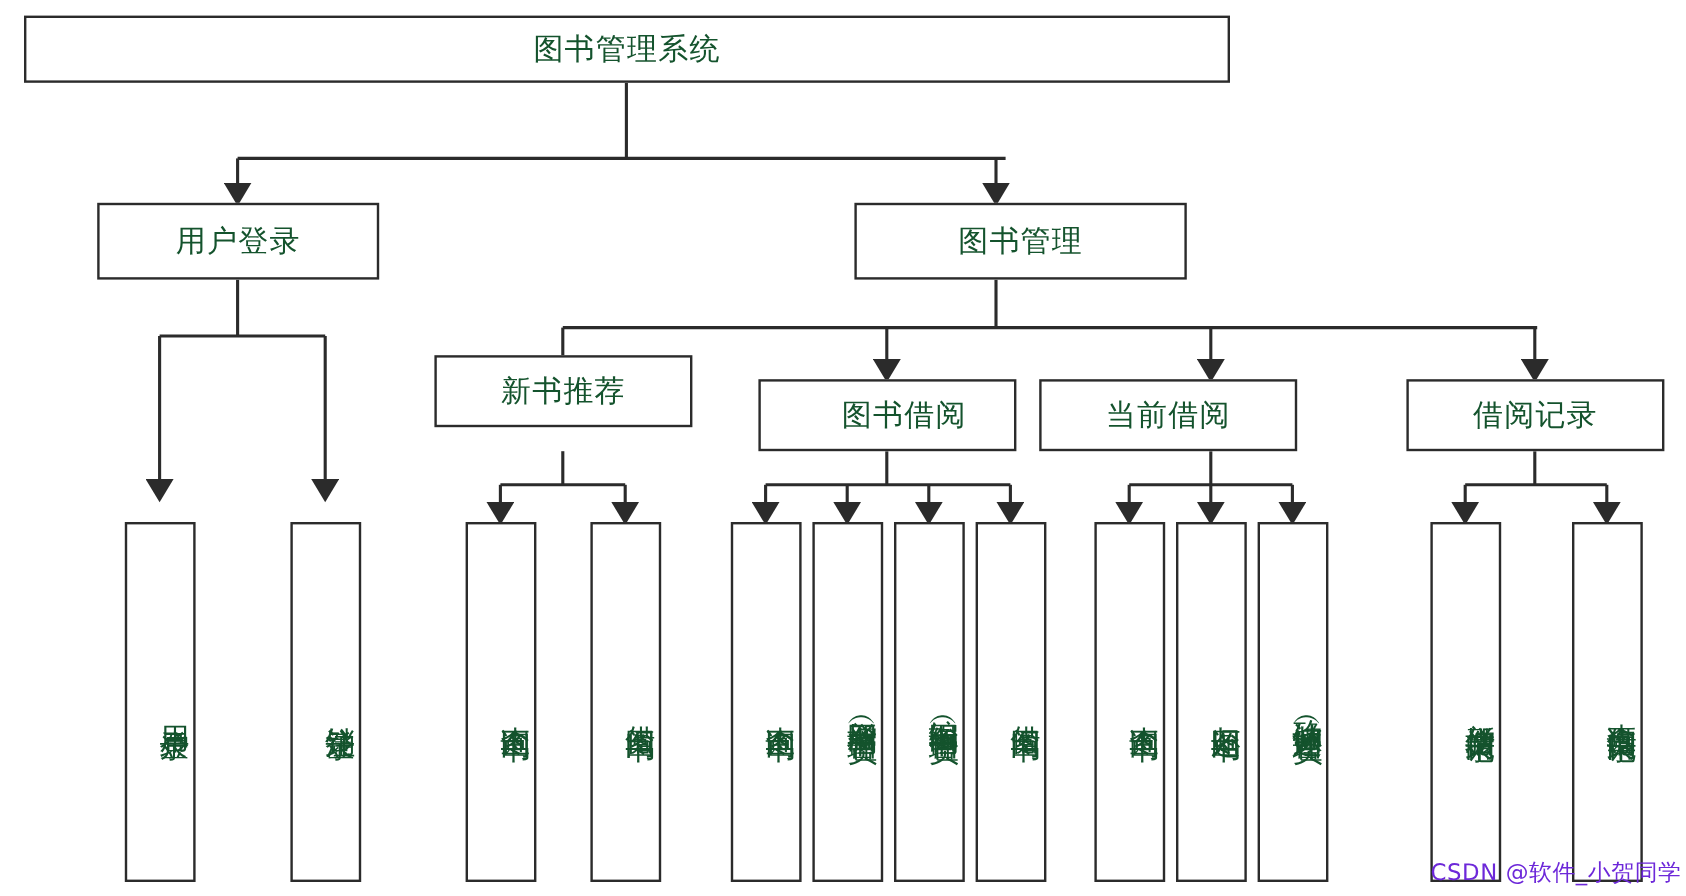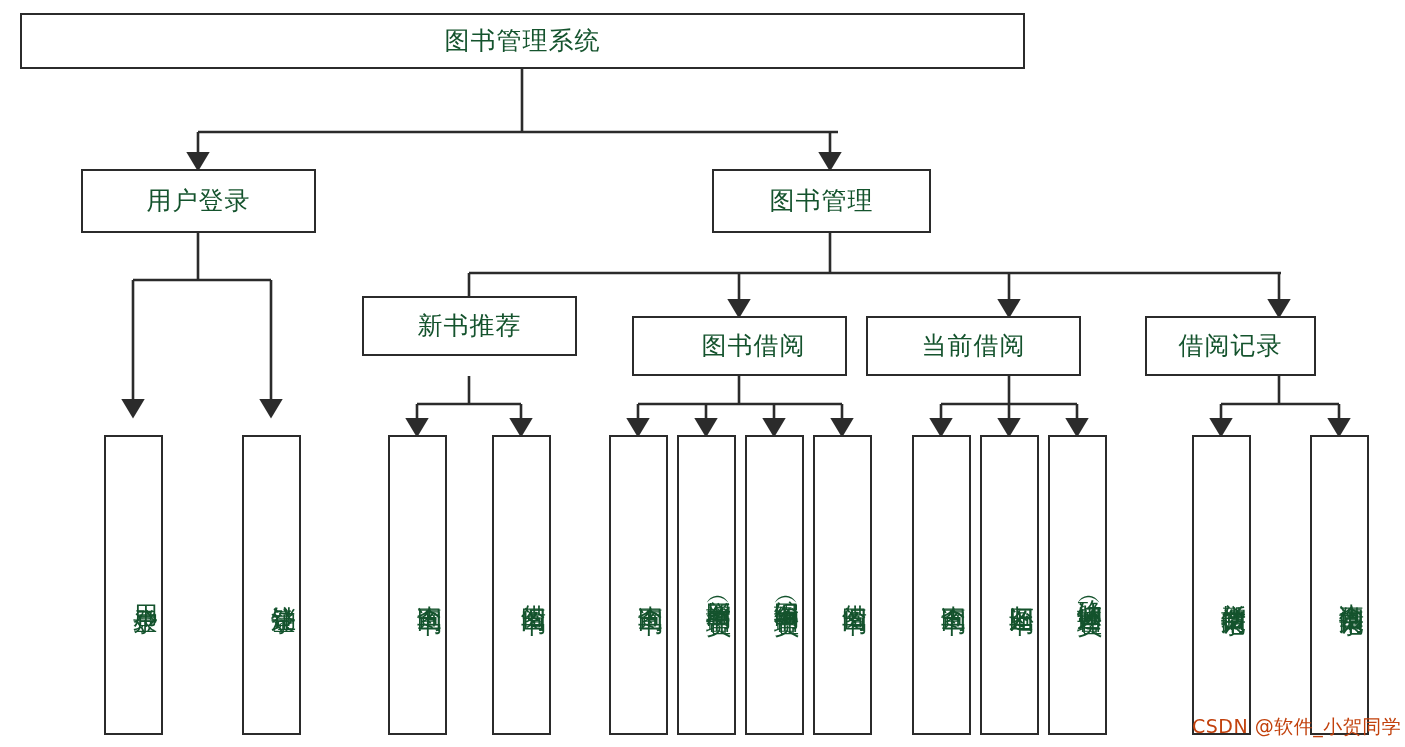--- a/index.html
+++ b/index.html
@@ -56,21 +56,21 @@
     position: absolute;
     left: 0;
     top: 0;
     width: 1405px;
     height: 747px;
     pointer-events: none;
   }
   .watermark {
     position: absolute;
     font-size: 19px;
-    color: #c2410c;
+    color: #6d28d9;
     white-space: nowrap;
     letter-spacing: 0.5px;
   }
 </style>
 </head>
 <body>
 
 <div id="canvas">
 
   <svg class="edges" viewBox="0 0 1405 747" xmlns="http://www.w3.org/2000/svg">
@@ -120,29 +120,29 @@
       <path d="M1221,404 L1339,404"></path>
       <path d="M1221,404 L1221,422" marker-end="url(#arrow)"></path>
       <path d="M1339,404 L1339,422" marker-end="url(#arrow)"></path>
     </g>
   </svg>
 
   <div class="node node-h node-root" style="left:20px; top:13px; width:1005px; height:56px;">图书管理系统</div>
 
   <div class="node node-h" style="left:81px; top:169px; width:235px; height:64px;">用户登录</div>
 
-  <div class="node node-h" style="left:712px; top:169px; width:219px; height:64px;">图书管理</div>
+  <div class="node node-h" style="left:712px; top:169px; width:277px; height:64px;">图书管理</div>
 
   <div class="node node-h" style="left:362px; top:296px; width:215px; height:60px;">新书推荐</div>
 
   <div class="node node-h" style="left:632px; top:316px; width:215px; height:60px;padding-left:28px;">图书借阅</div>
 
   <div class="node node-h" style="left:866px; top:316px; width:215px; height:60px;">当前借阅</div>
 
-  <div class="node node-h" style="left:1145px; top:316px; width:171px; height:60px;">借阅记录</div>
+  <div class="node node-h" style="left:1172px; top:316px; width:215px; height:60px;">借阅记录</div>
 
   <div class="node node-v" style="left:104px; top:435px; width:59px; height:300px;">
     <span>用户登录</span>
   </div>
 
   <div class="node node-v" style="left:242px; top:435px; width:59px; height:300px;">
     <span>注销登录</span>
   </div>
 
   <div class="node node-v" style="left:388px; top:435px; width:59px; height:300px;">

